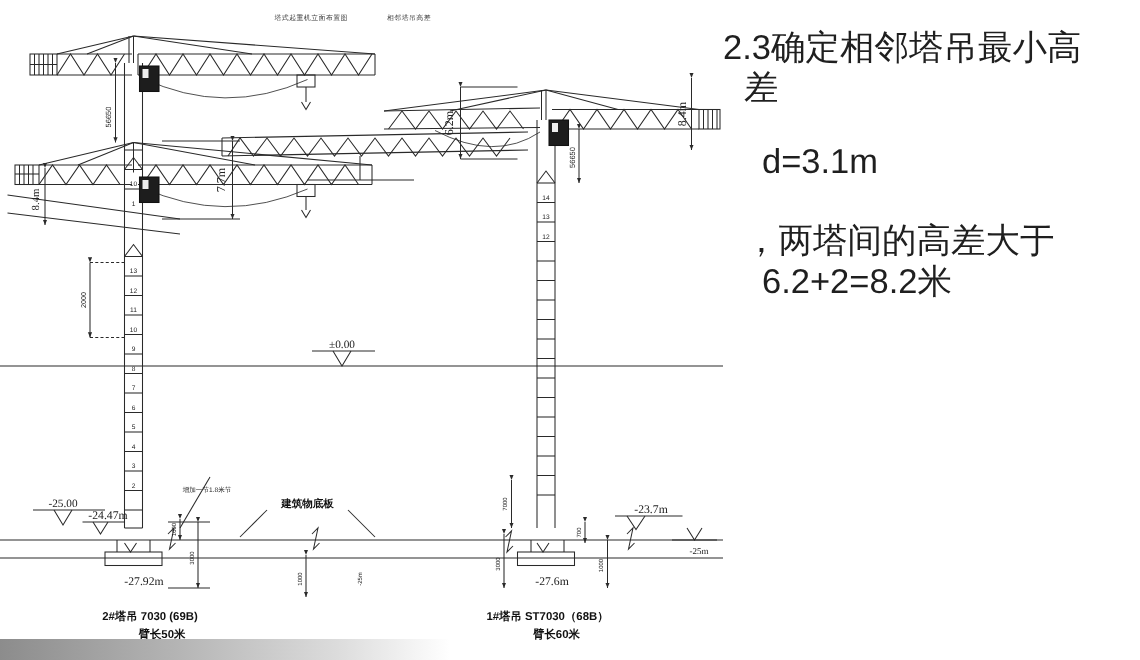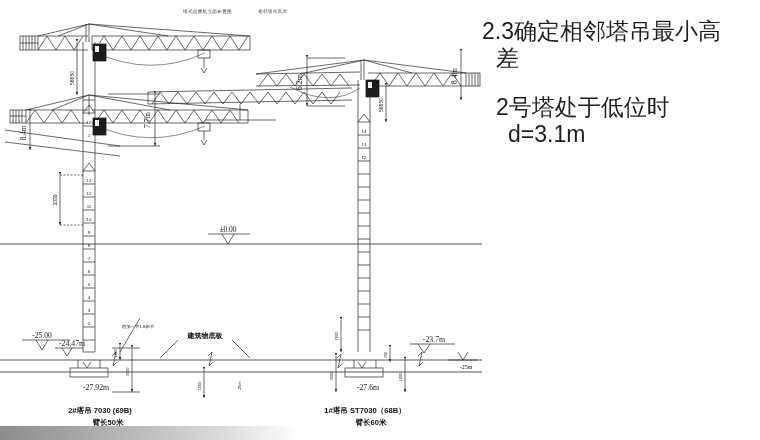--- a/index.html
+++ b/index.html
@@ -377,24 +377,25 @@
   <div class="textcol">
 
     <div class="blk">
       <div class="tline">2.3确定相邻塔吊最小高</div>
       <div class="tline ind1">差</div>
     </div>
 
     <div class="gap-a"></div>
 
     <div class="blk">
-      <div class="tline ind1">2号塔处于低位时</div>
       <div class="tline ind2">d=3.1m</div>
     </div>
 
     <div class="gap-b"></div>
 
     <div class="blk">
+      <div class="tline ind1">，两塔间的高差大于</div>
+      <div class="tline ind2">6.2+2=8.2米</div>
     </div>
 
   </div>
 
 </div>
 
 </body></html>

